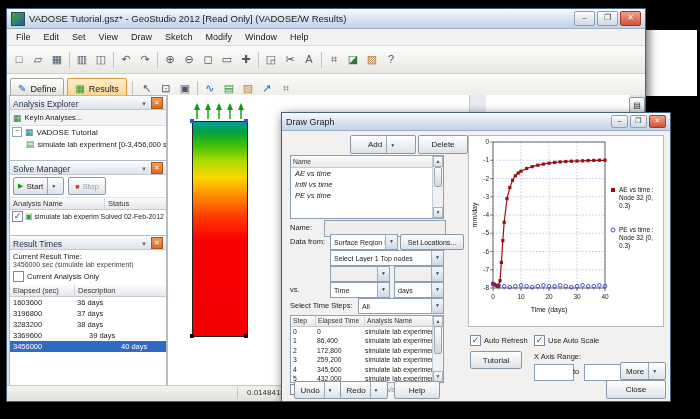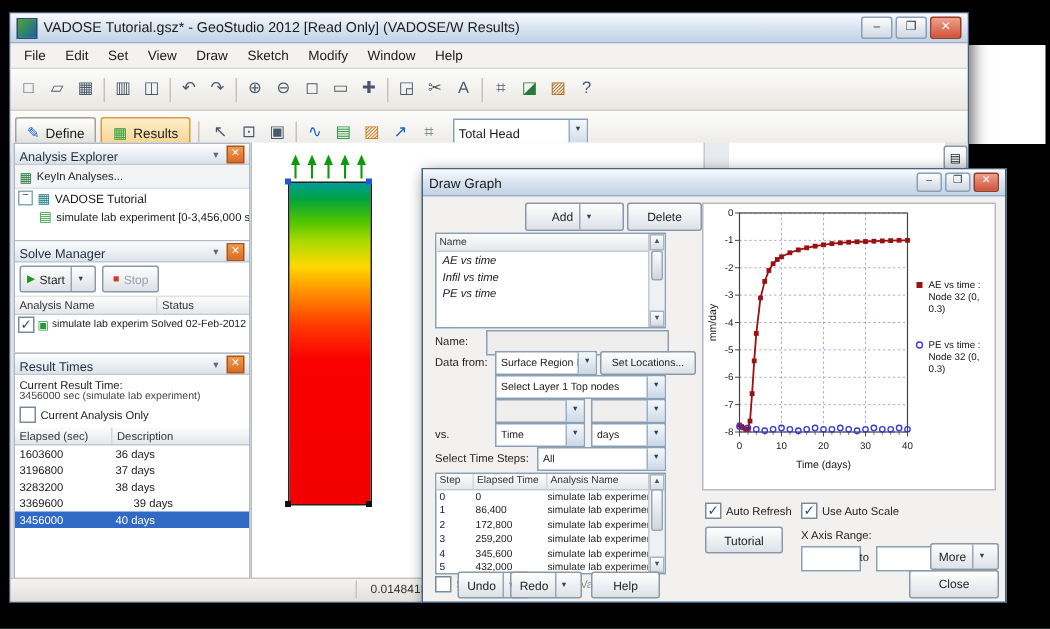--- a/index.html
+++ b/index.html
@@ -49,21 +49,21 @@
   .phead .sp{flex:1;}
   .picon{width:10px;height:10px;font-size:7px;line-height:9px;text-align:center;color:#667;}
   .pclose{width:10px;height:10px;background:linear-gradient(#f09a52,#dd6a22);color:#fff;font-size:7px;
           line-height:9px;text-align:center;border:1px solid #a8561a;margin-left:2px;}
   .grid-h{display:flex;background:linear-gradient(#fcfcfc,#e5e7eb);border-bottom:1px solid #c6c9ce;
           font-size:7.5px;color:#333;}
   .grid-h span{padding:1px 3px;border-right:1px solid #d4d7db;white-space:nowrap;overflow:hidden;}
   .rtrow,.smrow{display:flex;font-size:7.5px;align-items:center;}
   .rtrow span{padding:1px 3px;white-space:nowrap;overflow:hidden;}
   .rtc0{width:58px;flex:0 0 auto;}
-  .rtrow.sel{background:#316ac5;color:#fff;}
+  .rtrow.sel{background:#316ac5;color:#fff;gap:44px;}
   .tree-row{display:flex;align-items:center;gap:3px;font-size:8px;padding:1px 2px;white-space:nowrap;overflow:hidden;}
   .texp{width:8px;height:8px;border:1px solid #8aa;font-size:7px;line-height:6px;text-align:center;color:#333;flex:0 0 auto;}
   .ticon{font-size:9px;flex:0 0 auto;}
   
   .dlbl{position:absolute;font-size:7.5px;color:#222;white-space:nowrap;}
   .inp{position:absolute;border:1px solid #8ba0b5;background:#fff;height:13px;font-size:7.5px;}
   .inp.disabled{background:#efeeec;}
   .listbox{position:absolute;background:#fff;border:1px solid #8ba0b5;overflow:hidden;}
   .list-item{font-size:7.5px;padding:1px 4px;white-space:nowrap;font-style:italic;}
   .sb{position:absolute;top:0;right:0;bottom:0;width:10px;background:#eef0f3;border-left:1px solid #c5cbd2;}
@@ -152,24 +152,20 @@
           <span class="tbi">↖</span>
           <span class="tbi">⊡</span>
           <span class="tbi">▣</span>
           <span class="tbsep"></span>
           <span class="tbi" style="color: rgb(26, 102, 204);">∿</span>
           <span class="tbi" style="color: rgb(42, 154, 58);">▤</span>
           <span class="tbi" style="color: rgb(204, 122, 26);">▨</span>
           <span class="tbi" style="color: rgb(26, 102, 204);">↗</span>
           <span class="tbi" style="color: rgb(102, 119, 136);">⌗</span>
         </span>
-      <div class="combo" style="width:88px;height:17px;font-size:8.5px;margin-left:4px;">
-        <span class="cval">Total Head</span>
-        <span class="cbtn">▼</span>
-      </div>
     </div>
 
     <div class="abs" style="left:0;top:86px;right:0;bottom:15px;background:#dfe2e7;">
 
       <div class="panel" style="top:0;height:64px;">
         <div class="phead">
           <span>Analysis Explorer</span>
             <span class="sp"></span>
           <span class="picon">▾</span>
           <span class="pclose">✕</span>
@@ -577,21 +573,21 @@
     </div>
     <span class="dlbl" style="left:252px;top:239px;">X Axis Range:</span>
     <input class="inp" style="left: 252px; top: 251px; width: 34px;">
     <span class="dlbl" style="left:291px;top:254px;">to</span>
     <input class="inp" style="left: 302px; top: 251px; width: 34px;">
     <div class="btn abs" style="left:338px;top:249px;width:44px;height:16px;">
       <span>More</span>
       <span class="split">▼</span>
     </div>
 
-    <div class="btn abs" style="left:23px;top:268px;width:46px;height:16px;">
+    <div class="btn abs" style="left:12px;top:268px;width:46px;height:16px;">
       <span>Undo</span>
       <span class="split">▼</span>
     </div>
     <div class="btn abs" style="left:58px;top:268px;width:46px;height:16px;">
       <span>Redo</span>
       <span class="split">▼</span>
     </div>
     <div class="btn abs" style="left:112px;top:268px;width:44px;height:16px;">
       <span>Help</span>
     </div>

